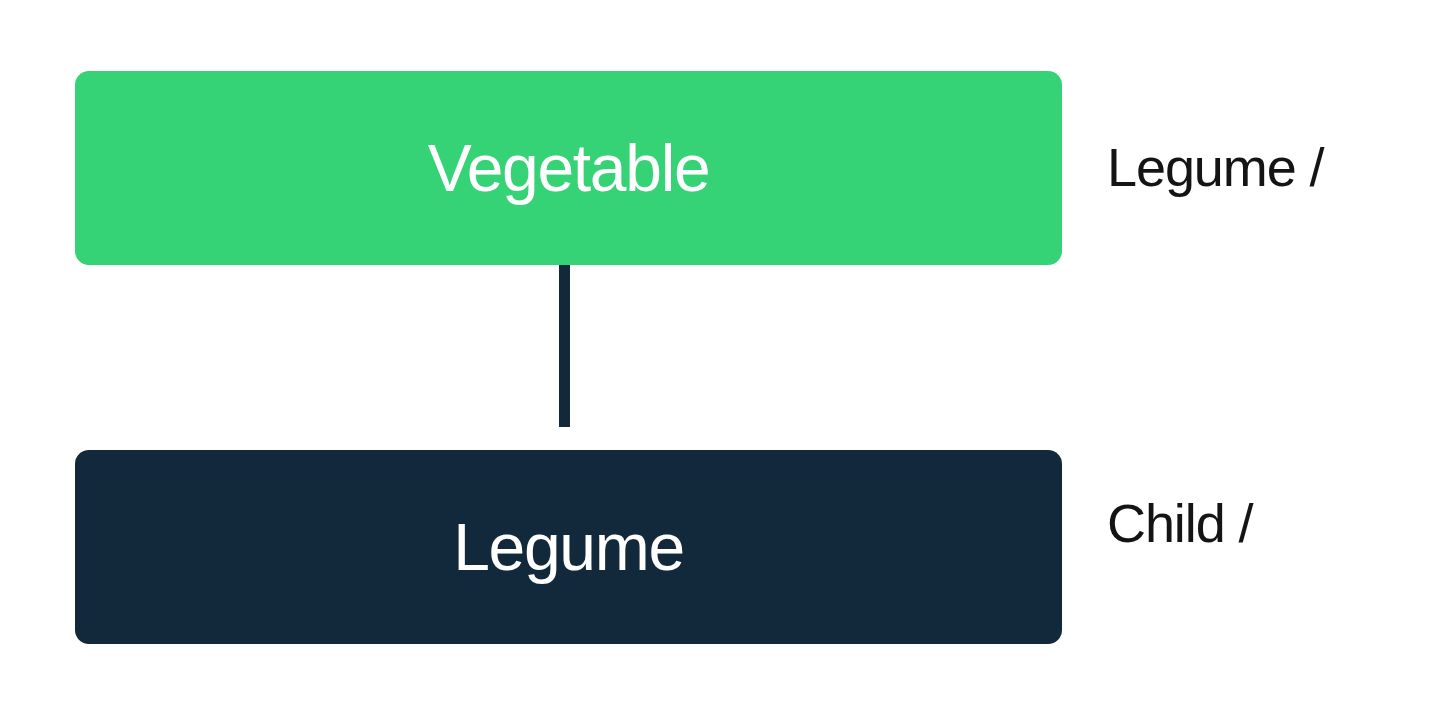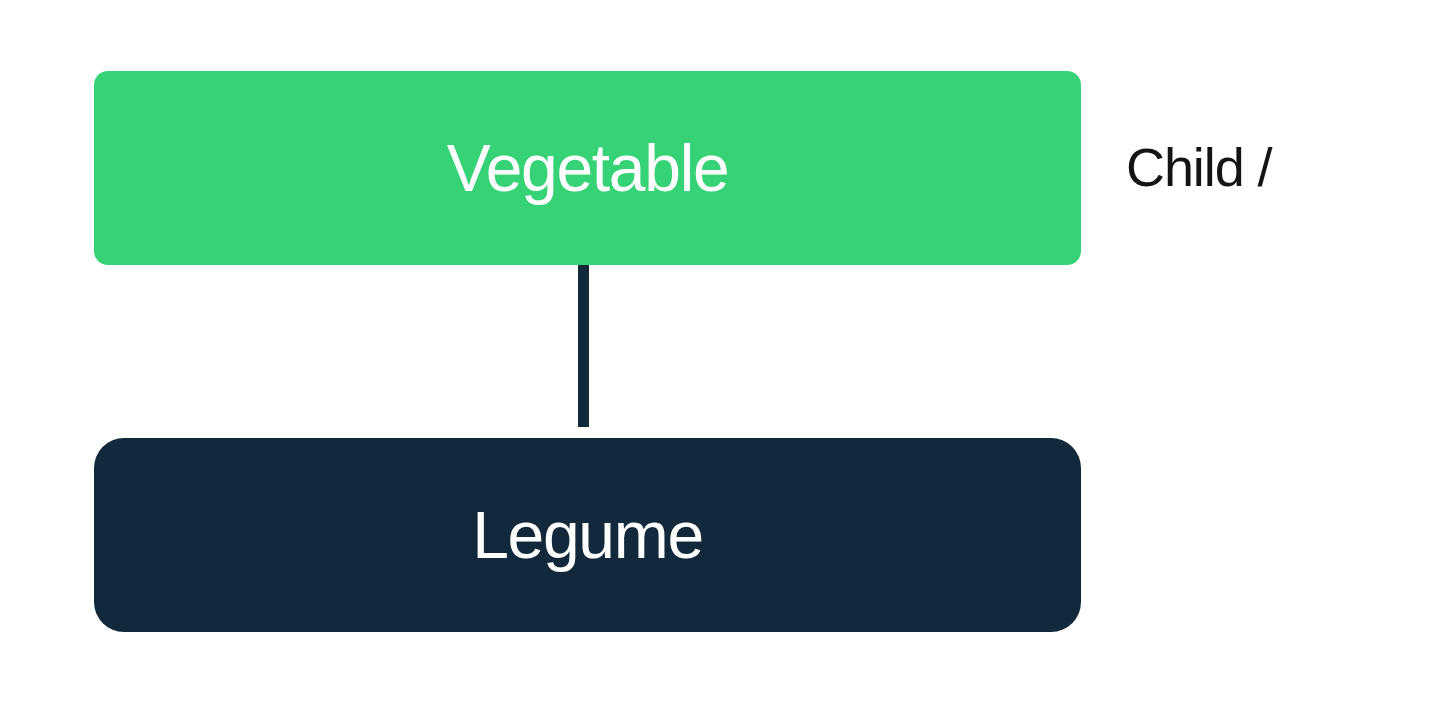--- a/index.html
+++ b/index.html
@@ -10,21 +10,20 @@
     width: 1440px;
     height: 708px;
     background: var(--background, #ffffff);
     font-family: "Liberation Sans", sans-serif;
     overflow: hidden;
     position: relative;
   }
   .canvas {
     position: absolute;
     inset: 0;
-    margin-left: 19px;
   }
   .node {
     position: absolute;
     left: 75px;
     width: 987px;
     height: 194px;
     border-radius: 14px;
     display: flex;
     align-items: center;
     justify-content: center;
@@ -33,23 +32,22 @@
     color: var(--node-text, #ffffff);
     font-size: 66px;
     letter-spacing: -0.02em;
     white-space: nowrap;
   }
   #node-parent {
     top: 71px;
     background: var(--parent-fill, #35d375);
   }
   #node-child {
-    top: 438px;
+    top: 450px;
     background: var(--child-fill, #11293a);
-    border-radius: 30px;
   }
   .connector {
     position: absolute;
     left: 559px;
     top: 265px;
     width: 11px;
     height: 162px;
     background: var(--connector, #11293a);
   }
   .annotation {
@@ -80,19 +78,20 @@
     <span class="node-label">Vegetable</span>
   </div>
 
   <div class="connector"></div>
 
   <div class="node" id="node-child">
     <span class="node-label">Legume</span>
   </div>
 
   <div class="annotation" id="annotation-parent">
-    <span class="annotation-line">Child /</span>
+    <span class="annotation-line">Legume /</span>
   </div>
 
   <div class="annotation" id="annotation-child">
+    <span class="annotation-line">Child /</span>
   </div>
 
 </div>
 
 </body></html>

